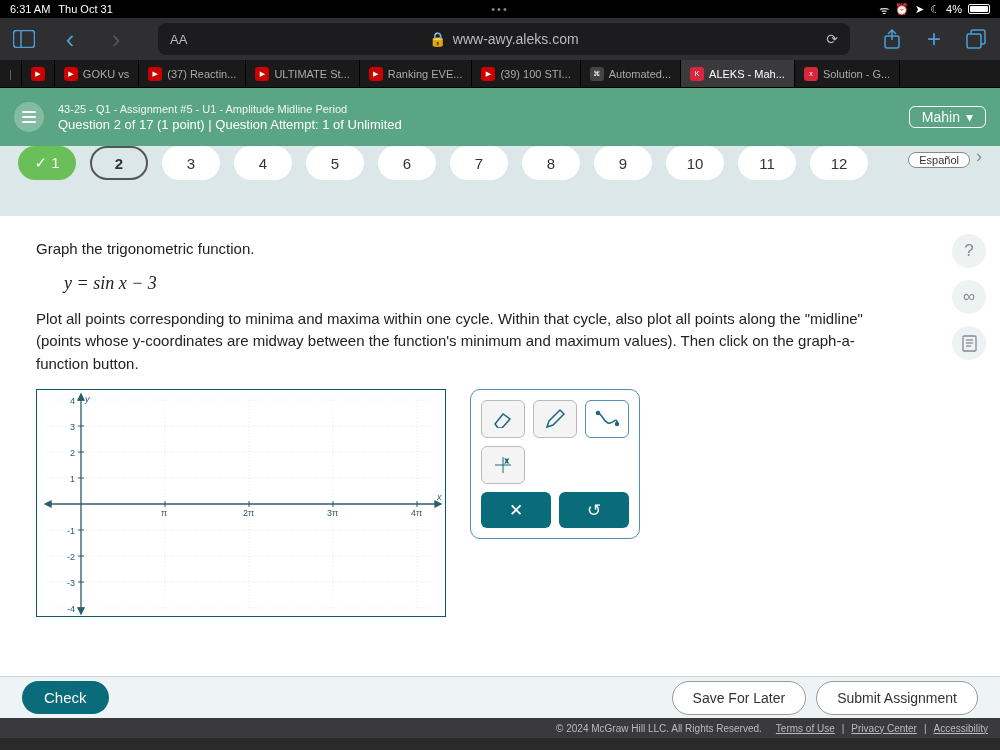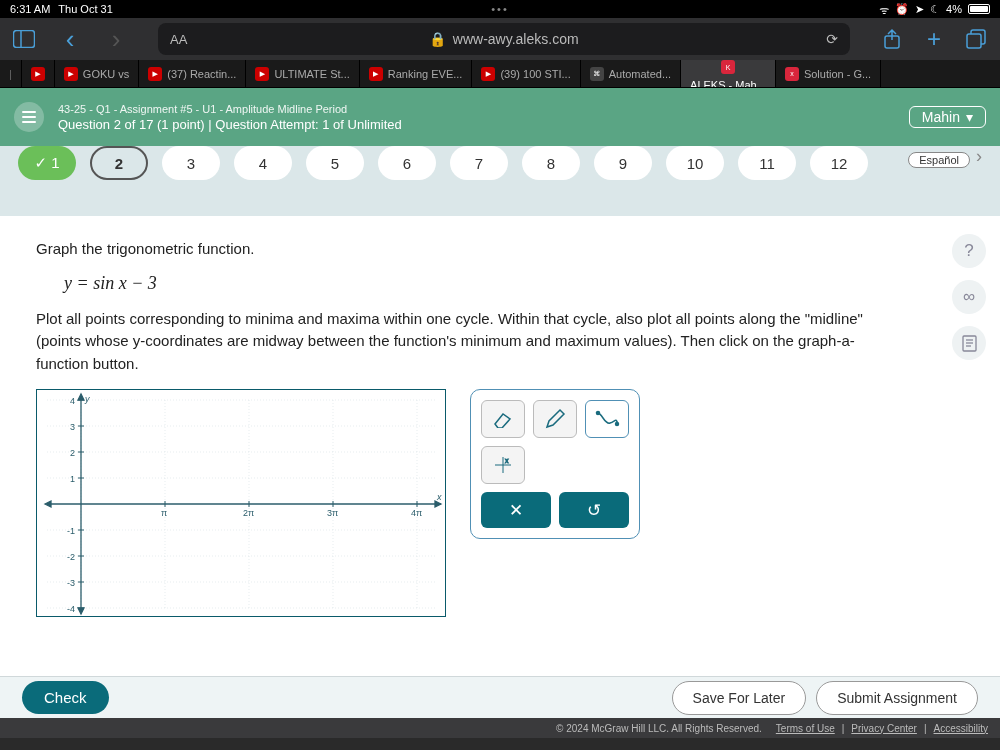--- a/index.html
+++ b/index.html
@@ -16,21 +16,21 @@
 .chrome-btn { width:28px; height:28px; display:flex; align-items:center; justify-content:center; color:#4a9fd8; border-radius:6px;}
 .chrome-btn.disabled{ color:#555;}
 .url-bar { flex:1; height:32px; background:#1c1c1e; border-radius:8px; display:flex; align-items:center; justify-content:center; color:#bbb; font-size:14px; gap:6px; margin: 0 10px; position:relative;}
 .url-aa { position:absolute; left:12px; color:#bbb; font-size:13px;}
 .url-refresh{ position:absolute; right:12px; color:#bbb;}
 .chrome-right{ display:flex; gap:14px;}
 
 
 .tab-strip{ height:28px; background:#1a1a1a; display:flex; align-items:stretch; font-size:11px; color:#aaa; border-bottom:1px solid #000;}
 .tab-strip .tab{ display:flex; align-items:center; gap:5px; padding:0 9px; border-right:1px solid #000; white-space:nowrap; overflow:hidden; min-width:0;}
-.tab-strip .tab.active{ background:#3a3a3c; color:#fff;flex-direction:column;}
+.tab-strip .tab.active{ background:#3a3a3c; color:#fff;}
 .tab-strip .tab .tab-icon{ width:14px; height:14px; background:#cc0000; border-radius:3px; display:flex; align-items:center; justify-content:center; color:#fff; font-size:7px; flex-shrink:0;}
 .tab-strip .tab .tab-icon.gray{ background:#444;}
 .tab-strip .tab .tab-icon.r{ background:#d9263c;}
 
 
 .green-header{ height:58px; background:#5aa584; display:flex; align-items:center; padding:0 14px; color:#fff;}
 .hamburger{ width:30px; height:30px; border-radius:50%; background:rgba(255,255,255,0.25); display:flex; align-items:center; justify-content:center; margin-right:14px;}
 .hamburger-lines{ display:flex; flex-direction:column; gap:3px;}
 .hamburger-lines span{ width:14px; height:2px; background:#fff; border-radius:1px;}
 .header-text{ display:flex; flex-direction:column; gap:2px;}

